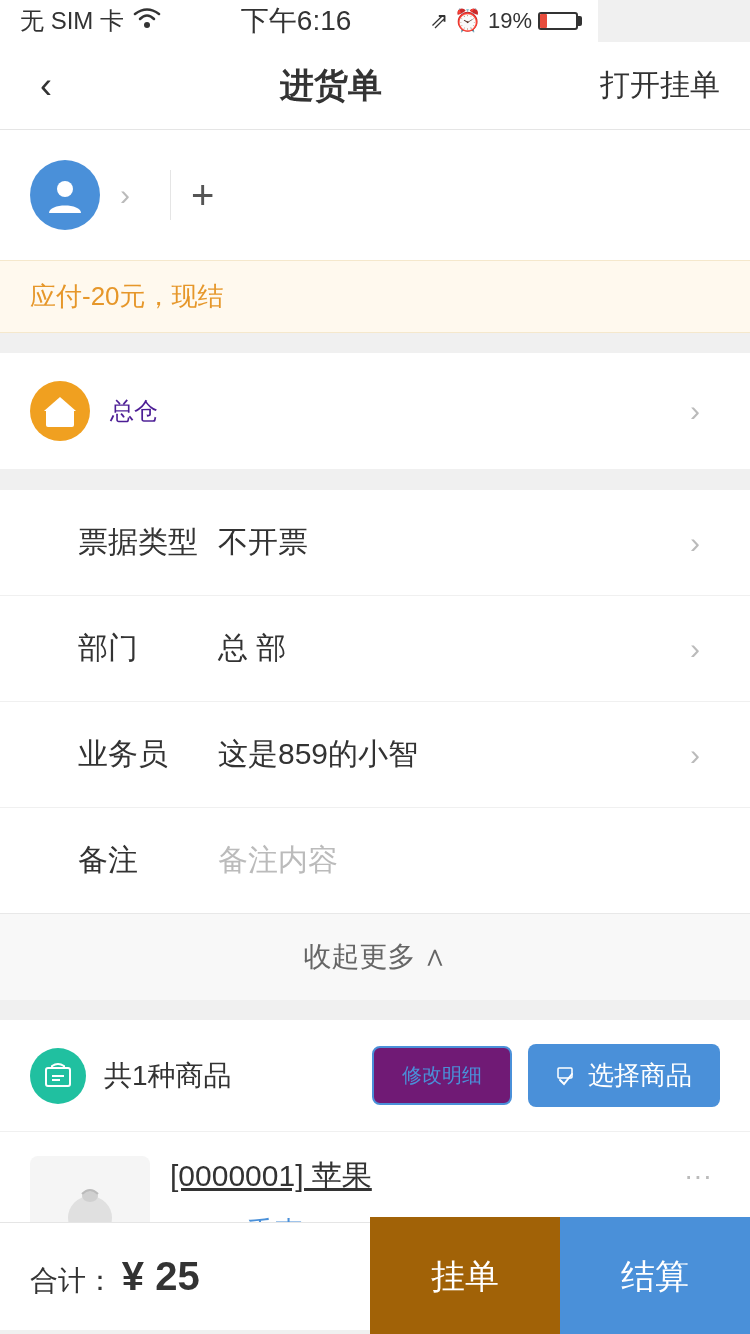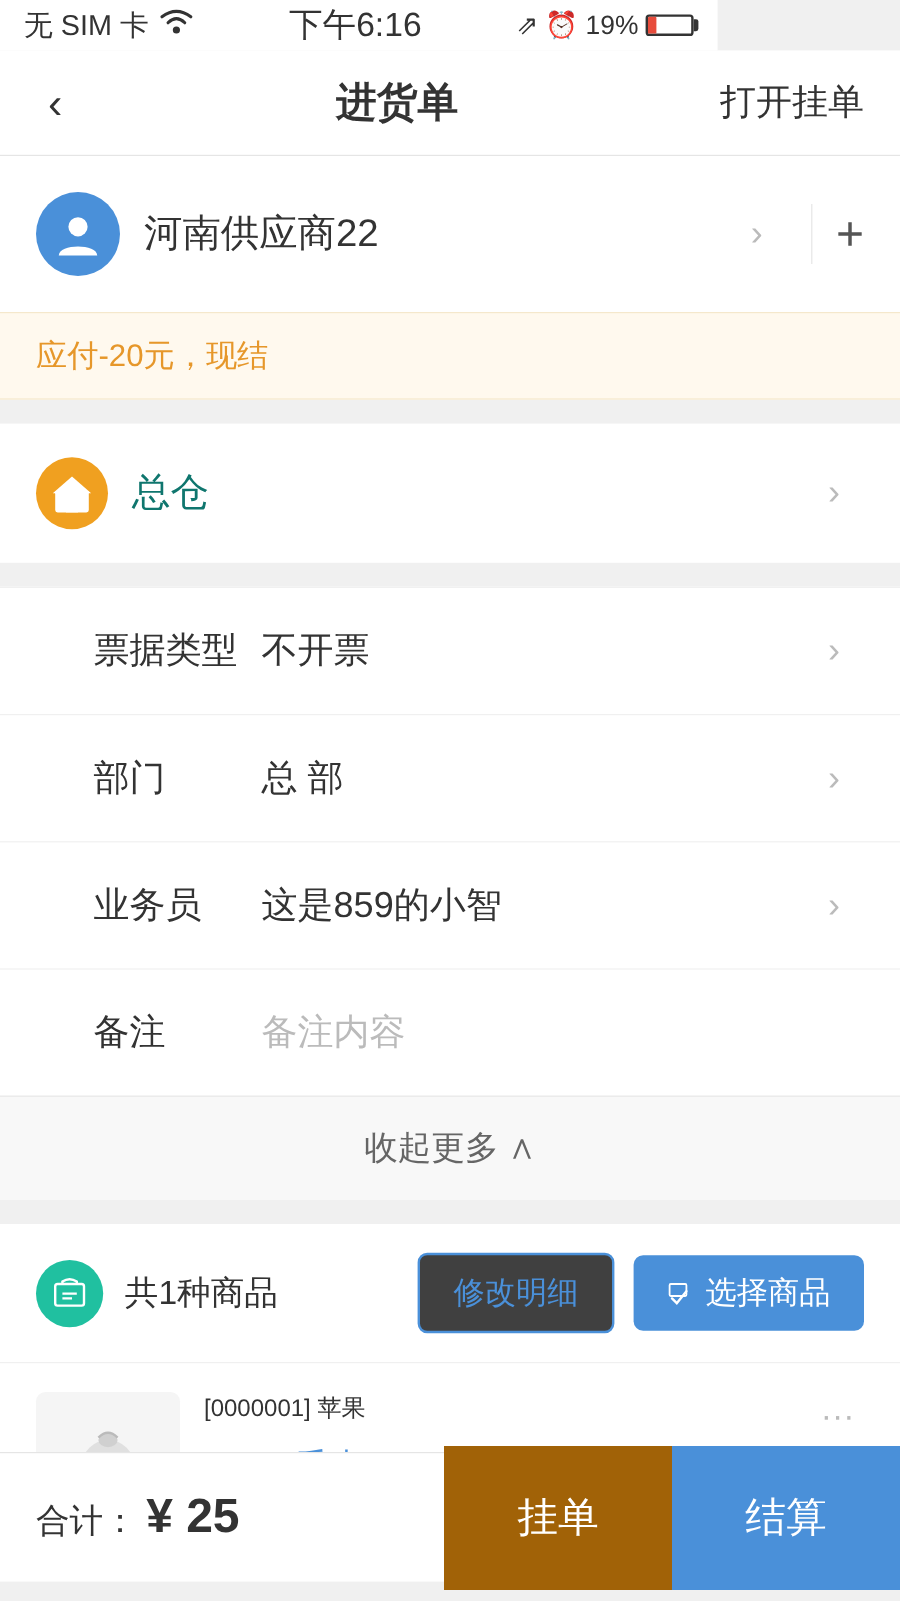--- a/index.html
+++ b/index.html
@@ -135,22 +135,22 @@
       background: #fff;
     }
     .warehouse-icon {
       width: 60px; height: 60px; border-radius: 50%;
       background: #f0a020;
       display: flex; align-items: center; justify-content: center;
       margin-right: 20px; flex-shrink: 0;
     }
     .warehouse-name {
       flex: 1;
-      font-size: 32px;
-      color: #0f766e;
+      font-size: 24px;
+      color: #4c1d95;
     }
 
     
     .form-row {
       display: flex;
       align-items: center;
       padding: 32px 30px;
       background: #fff;
       border-top: 1px solid #f0f0f0;
     }
@@ -197,24 +197,24 @@
       margin-right: 18px; flex-shrink: 0;
     }
     .product-count-label {
       flex: 1;
       font-size: 28px;
       color: #333;
     }
     .btn-outline {
       border: 2px solid #4a90d9;
       color: #4a90d9;
-      background: #404040;
+      background: #701a75;
       border-radius: 8px;
       padding: 14px 28px;
-      font-size: 26px;
+      font-size: 20px;
       cursor: pointer;
       margin-right: 16px;
     }
     .btn-filled {
       background: #4a90d9;
       color: #fff;
       border: none;
       border-radius: 8px;
       padding: 14px 28px;
       font-size: 26px;
@@ -241,23 +241,24 @@
       justify-content: center;
       margin-right: 20px;
       flex-shrink: 0;
       color: #ccc;
       overflow: hidden;
     }
     .product-info {
       flex: 1;
     }
     .product-name {
-      font-size: 20px;
+      font-size: 30px;
       color: #333;
       margin-bottom: 16px;
+      text-decoration: underline;
     }
     .product-price {
       font-size: 28px;
       color: #333;
     }
     .price-highlight {
       color: #4a90d9;
     }
     .product-more {
       color: #bbb;
@@ -268,21 +269,21 @@
 
     
     .bottom-bar {
       width: 750px;
       height: 108px;
       background: #fff;
       display: flex;
       align-items: center;
       border-top: 1px solid #e5e5e5;
       position: fixed;
-      bottom: 16px;
+      bottom: 4px;
       left: 0;
       justify-content: center;
     }
     .total-section {
       flex: 1;
       padding: 0 30px;
     }
     .total-label {
       font-size: 28px;
       color: #333;
@@ -356,21 +357,20 @@
 <div class="content">
 
   <div class="section">
     <div class="supplier-row">
       <div class="supplier-avatar">
         <svg viewBox="0 0 40 40" fill="white">
           <circle cx="20" cy="14" r="8"></circle>
           <path d="M4 38 C4 28 36 28 36 38"></path>
         </svg>
       </div>
-      <span class="supplier-name">河南供应商22</span>
       <span class="chevron-icon">›</span>
       <div class="divider-vertical"></div>
       <span class="plus-icon">+</span>
     </div>
     <div class="notice-bar">应付-20元，现结</div>
   </div>
 
   <div class="section">
     <div class="warehouse-row">
       <div class="warehouse-icon">

